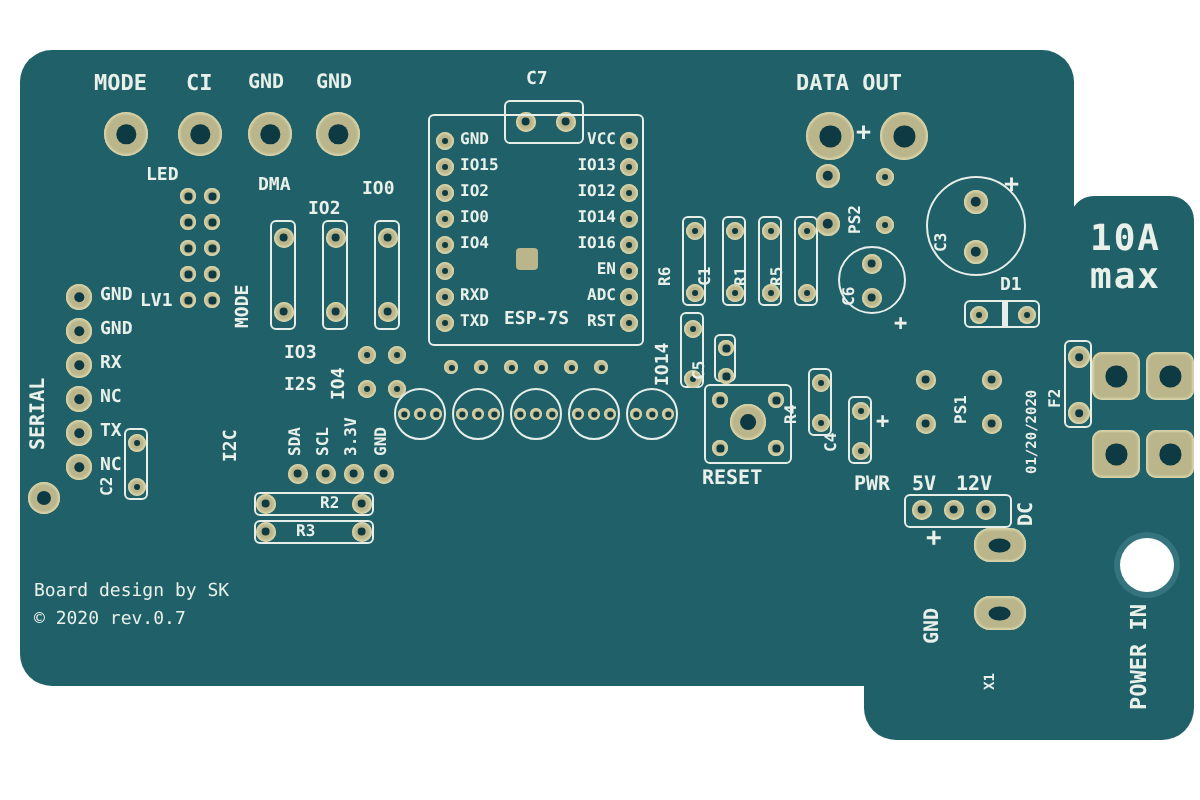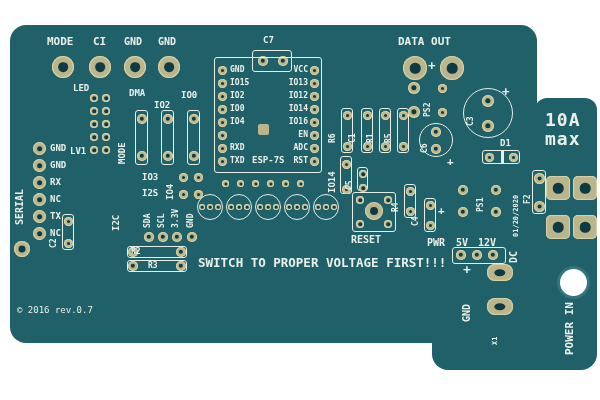--- a/index.html
+++ b/index.html
@@ -143,21 +143,21 @@
   <div class="lb s8 vl" style="left:172px;top:228px">3.3V</div>
   <div class="lb s8 vl" style="left:187px;top:228px">GND</div>
   <div class="pad" style="left:144px;top:232px;width:10px;height:10px"></div>
   <div class="pad" style="left:158px;top:232px;width:10px;height:10px"></div>
   <div class="pad" style="left:172px;top:232px;width:10px;height:10px"></div>
   <div class="pad" style="left:187px;top:232px;width:10px;height:10px"></div>
 
   <div class="oln" style="left:127px;top:246px;width:60px;height:12px"></div>
   <div class="pad" style="left:128px;top:247px;width:10px;height:10px"></div>
   <div class="pad" style="left:176px;top:247px;width:10px;height:10px"></div>
-  <div class="lb s8" style="left:131px;top:248px">R2</div>
+  <div class="lb s8" style="left:160px;top:248px">R2</div>
   <div class="oln" style="left:127px;top:260px;width:60px;height:12px"></div>
   <div class="pad" style="left:128px;top:261px;width:10px;height:10px"></div>
   <div class="pad" style="left:176px;top:261px;width:10px;height:10px"></div>
   <div class="lb s8" style="left:148px;top:262px">R3</div>
 
   <div class="pad" style="left:222px;top:180px;width:7px;height:7px"></div>
   <div class="pad" style="left:237px;top:180px;width:7px;height:7px"></div>
   <div class="pad" style="left:252px;top:180px;width:7px;height:7px"></div>
   <div class="pad" style="left:267px;top:180px;width:7px;height:7px"></div>
   <div class="pad" style="left:282px;top:180px;width:7px;height:7px"></div>
@@ -283,16 +283,16 @@
 
   <div class="hole-cut" style="left:560px;top:269px;width:27px;height:27px"></div>
 
   <div class="lb s13" style="left:463px;top:263px">+</div>
   <div class="lb s10 vl" style="left:461px;top:322px">GND</div>
   <div class="pad" style="left:487px;top:264px;width:26px;height:17px;border-radius:8px"></div>
   <div class="pad" style="left:487px;top:298px;width:26px;height:17px;border-radius:8px"></div>
   <div class="lb s7 vl" style="left:492px;top:345px">X1</div>
   <div class="lb s11 vl" style="left:564px;top:355px">POWER IN</div>
 
-  <div class="lb s12" style="left:198px;top:256px">SWITCH TO PROPER VOLTAGE FIRST!!!</div>
-  <div class="lb" style="left:17px;top:306px;font-weight:normal">© 2016 rev.0.7</div>
+  <div class="lb" style="left:17px;top:292px;font-weight:normal">Board design by SK</div>
+  <div class="lb" style="left:17px;top:306px;font-weight:normal">© 2020 rev.0.7</div>
 
 </div>
 
 </body></html>

